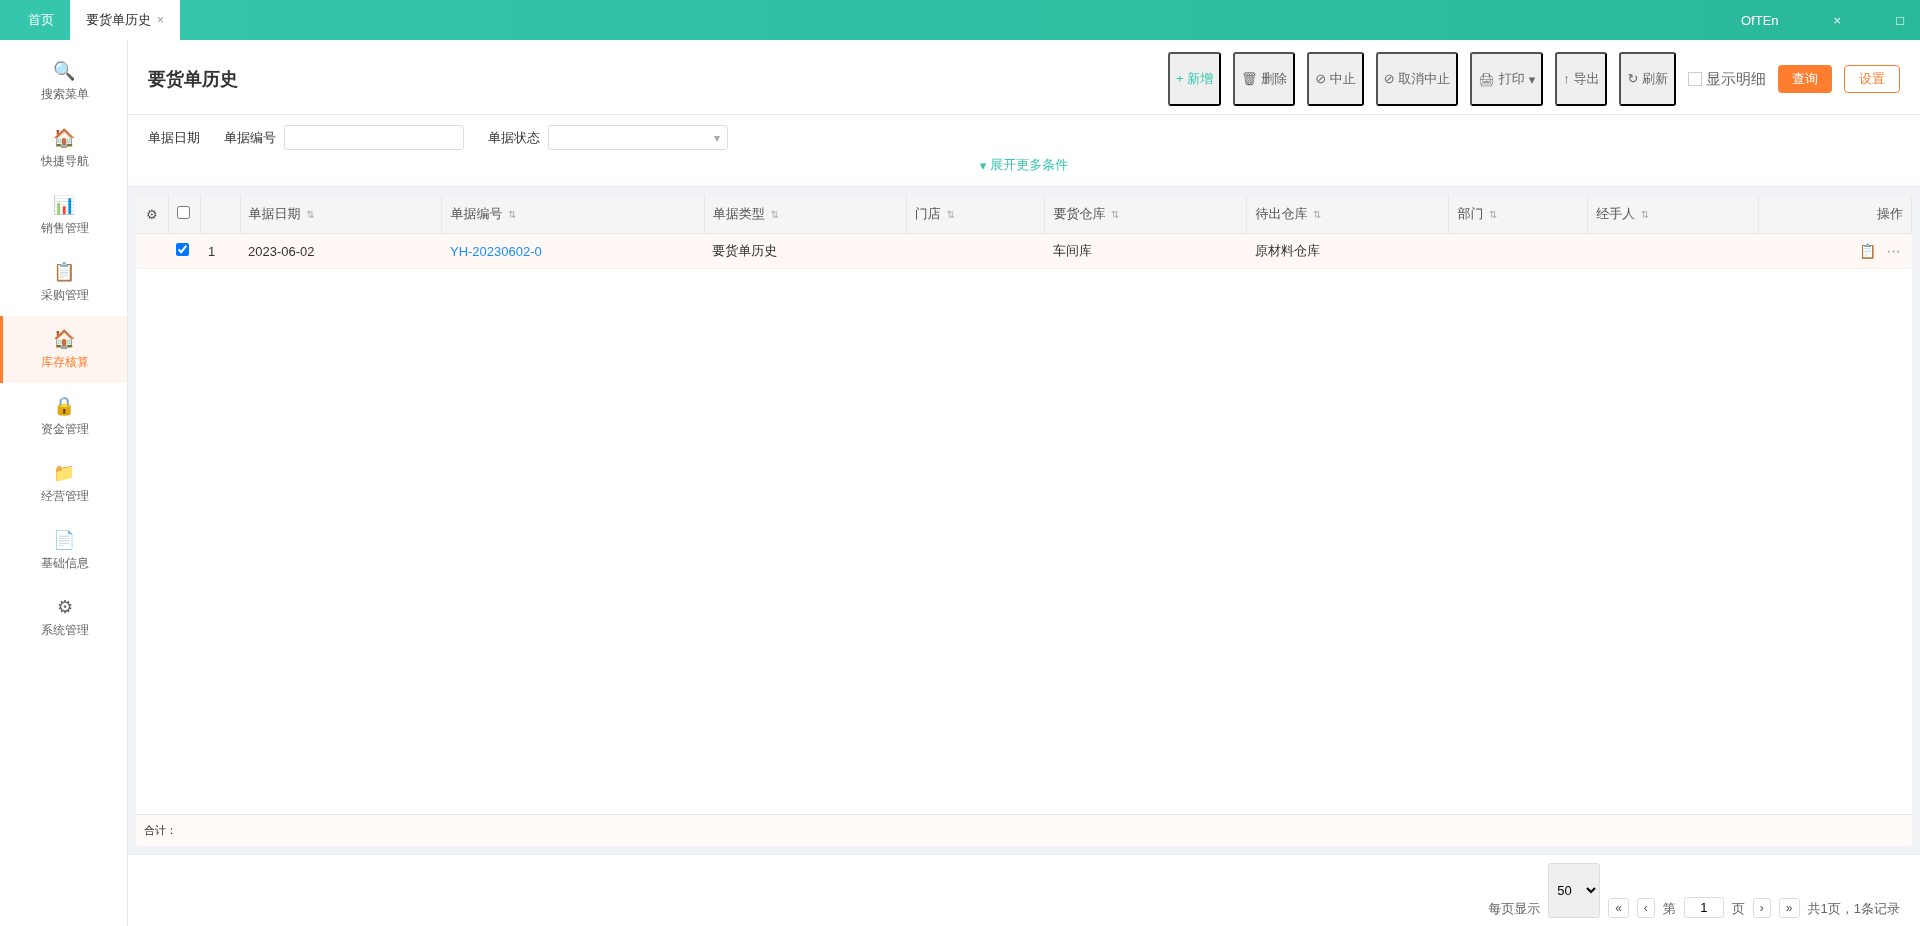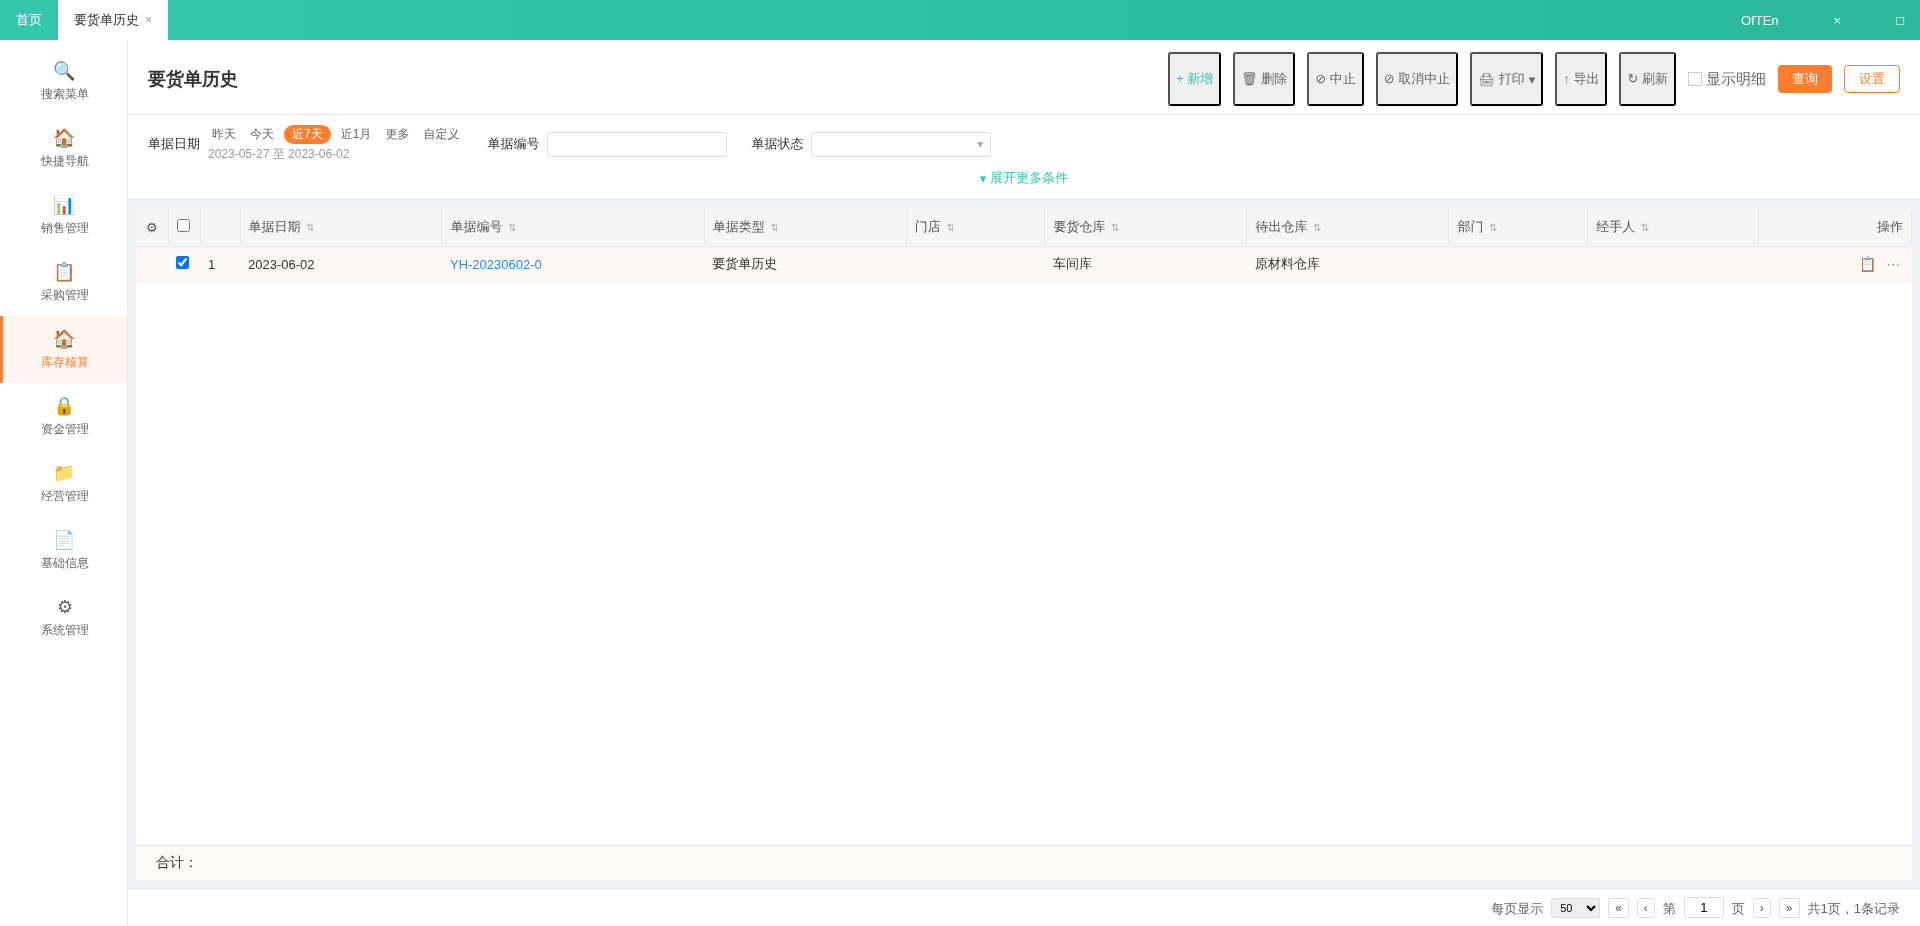--- a/index.html
+++ b/index.html
@@ -11,21 +11,21 @@
       background: linear-gradient(to right, #36c6ad, #29b89a);
       display: flex;
       align-items: center;
       padding: 0 0;
       position: relative;
     }
     .top-bar-tabs {
       display: flex;
       align-items: stretch;
       height: 100%;
-      margin-left: 0;
+      margin-left: 12px;
     }
     .top-bar-tab {
       padding: 0 16px;
       display: flex;
       align-items: center;
       font-size: 13px;
       color: #fff;
       cursor: pointer;
       position: relative;
     }
@@ -285,22 +285,22 @@
       padding: 8px 8px;
       color: #333;
       white-space: nowrap;
     }
     .link-text { color: #1890ff; cursor: pointer; }
     .action-icon { cursor: pointer; color: #999; font-size: 14px; margin: 0 3px; }
 
     
     .table-footer {
       background: #fffaf7;
-      padding: 8px 20px;
-      font-size: 14px;
+      padding: 8px 8px;
+      font-size: 11px;
       color: #333;
       border-top: 1px solid #e8e8e8;
     }
 
     
     .pagination-bar {
       background: #fff;
       padding: 8px 20px;
       display: flex;
       align-items: flex-end;
@@ -324,22 +324,22 @@
       width: 40px;
       border: 1px solid #ddd;
       border-radius: 3px;
       text-align: center;
       padding: 2px 4px;
       font-size: 13px;
     }
     .pg-select {
       border: 1px solid #ddd;
       border-radius: 3px;
-      padding: 2px 4px;
-      font-size: 11px;
+      padding: 18px 4px;
+      font-size: 13px;
     }
     .pg-label { color: #666; font-size: 13px; }
 
     
     .settings-col { width: 32px; text-align: center; }
   </style>
 </head>
 <body>
 
 <div class="top-bar">
@@ -425,31 +425,20 @@
           <button class="toolbar-btn-orange-outline">设置</button>
         </div>
       </div>
     </div>
 
     <div class="filter-area">
       <div class="filter-row">
 
         <div class="filter-group">
           <span class="filter-label">单据日期</span>
-          <div style="display:flex;flex-direction:column;">
-            <div class="filter-date-chips">
-              <span class="date-chip">昨天</span>
-              <span class="date-chip">今天</span>
-              <span class="date-chip active">近7天</span>
-              <span class="date-chip">近1月</span>
-              <span class="date-chip">更多</span>
-              <span class="date-chip">自定义</span>
-            </div>
-            <span class="filter-date-range">2023-05-27 至 2023-06-02</span>
-          </div>
         </div>
 
         <div class="filter-group">
           <span class="filter-label">单据编号</span>
           <input class="filter-input" type="text" style="">
         </div>
 
         <div class="filter-group">
           <span class="filter-label">单据状态</span>
           <div class="filter-select-wrapper">

